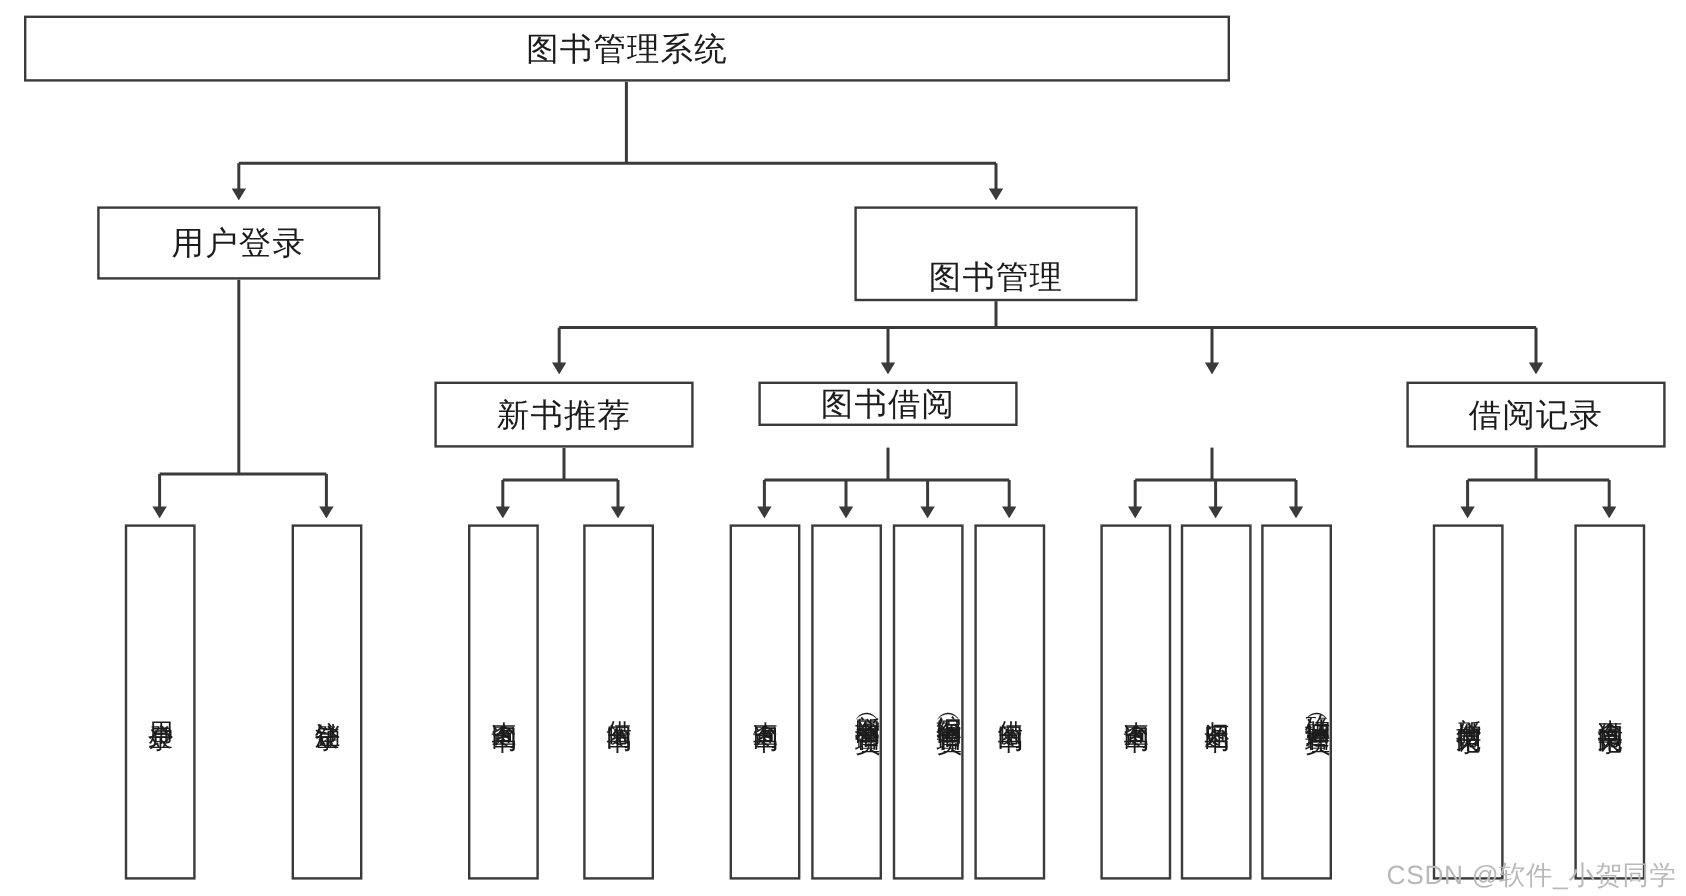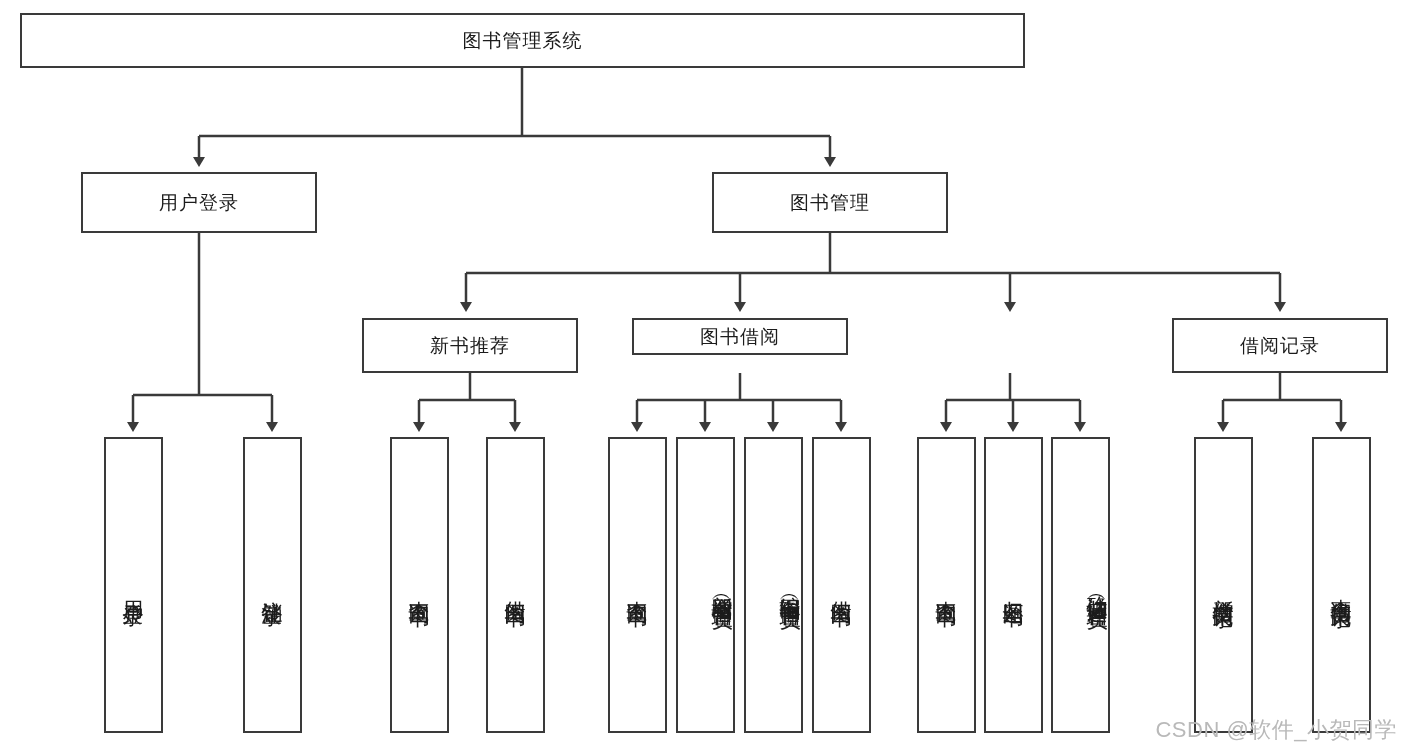--- a/index.html
+++ b/index.html
@@ -21,21 +21,21 @@
     position: absolute;
     box-sizing: border-box;
     border: 2px solid #3a3a3a;
     background: #ffffff;
     display: flex;
     align-items: center;
     justify-content: center;
     color: #1c1c1c;
   }
   .node.horiz {
-    font-size: 19px;
+    font-size: 27px;
     letter-spacing: 1px;
   }
   .node.vert {
     writing-mode: vertical-rl;
     text-orientation: upright;
     font-size: 21px;
     letter-spacing: 2px;
     line-height: 1;
     padding-top: 6px;
     align-items: flex-start;
@@ -117,21 +117,21 @@
     </g>
   </svg>
 
   <div class="node horiz" style="left:20px; top:13px; width:1005px; height:55px;">
     <span>图书管理系统</span>
   </div>
 
   <div class="node horiz" style="left:81px; top:172px; width:236px; height:61px;">
     <span>用户登录</span>
   </div>
-  <div class="node horiz" style="left:712px; top:172px; width:236px; height:61px;">
+  <div class="node horiz" style="left:712px; top:172px; width:236px; height:79px;align-items:flex-end;">
     <span>图书管理</span>
   </div>
 
   <div class="node horiz" style="left:362px; top:318px; width:216px; height:55px;">
     <span>新书推荐</span>
   </div>
   <div class="node horiz" style="left:632px; top:318px; width:216px; height:37px;text-align:center;">
     <span>图书借阅</span>
   </div>
   <div class="node horiz" style="left:1172px; top:318px; width:216px; height:55px;">

